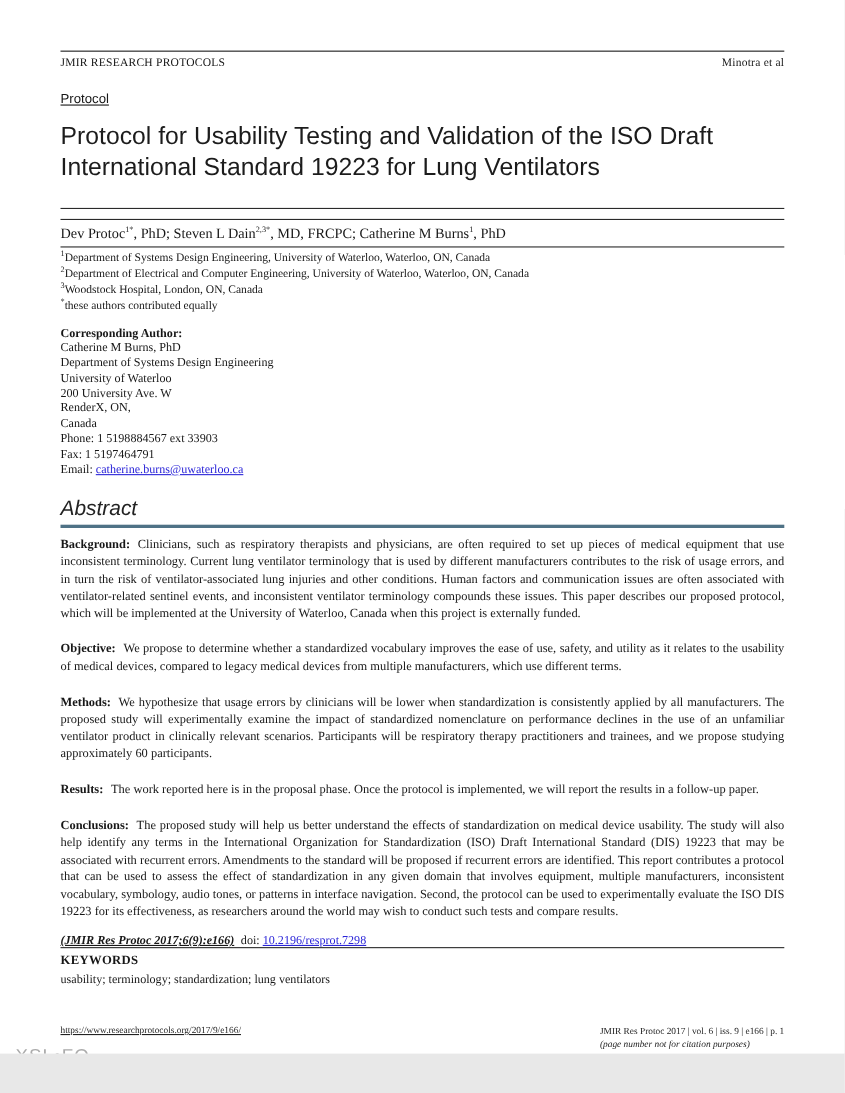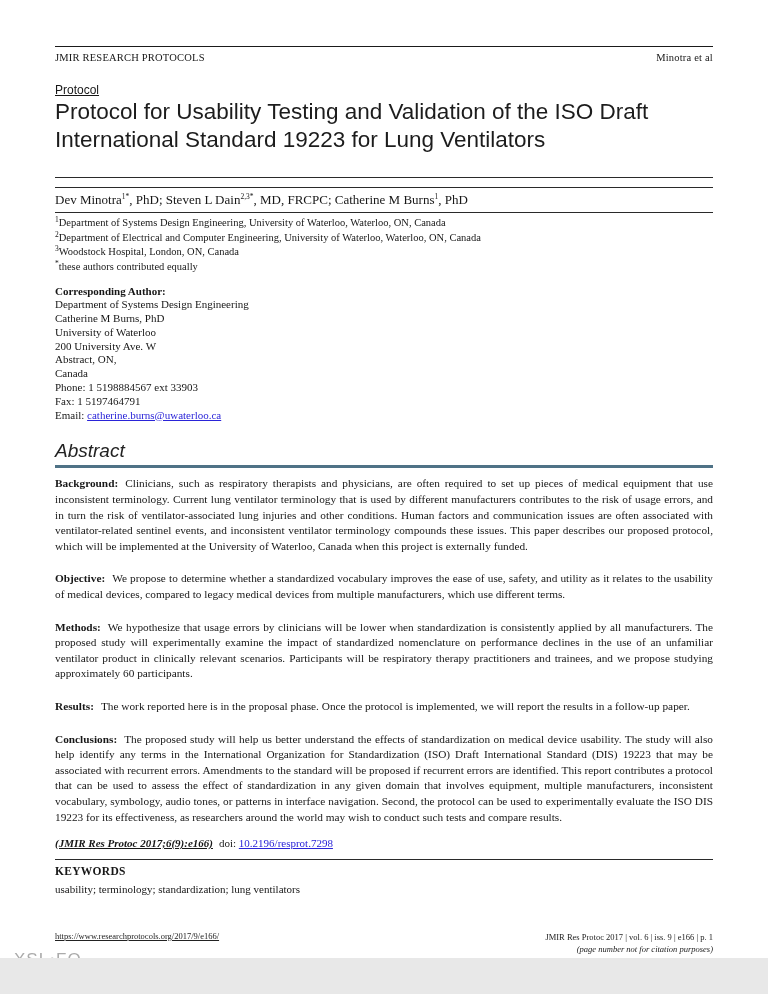--- a/index.html
+++ b/index.html
@@ -19,21 +19,21 @@
   }
 
   
   .type-label {
     margin-top:20px; font-family:"Liberation Sans", sans-serif;
     font-size:12px; text-decoration:underline;
   }
 
   
   .title {
-    margin-top:1px; font-family:"Liberation Sans", sans-serif;
+    margin-top:13px; font-family:"Liberation Sans", sans-serif;
     font-size:22.5px; line-height:28px; font-weight:400; color:#1c1c1c;
   }
 
   .rule  { border-top:1px solid #2a2a2a; }
   .rule-a { margin-top:23px; }
   .rule-b { margin-top:9px; }
   .rule-c { margin-top:4px; }
 
   .authors { margin-top:4px; font-size:13px; }
   sup { font-size:7.5px; vertical-align:super; line-height:0; }
@@ -56,30 +56,30 @@
   .para {
     margin-top:17px; font-size:11.3px; line-height:15.6px;
     text-align:justify;
   }
   .para.first { margin-top:8px; }
   .para .label { font-weight:bold; margin-right:7px; }
 
   .citation { margin-top:12px; font-size:11px; }
   .citation .ref { font-weight:bold; font-style:italic; margin-right:6px;text-decoration:underline; }
 
-  .keywords-block { margin-top:10px; border-top:1px solid #2a2a2a; padding-top:5px; }
+  .keywords-block { border-top:1px solid #2a2a2a; padding-top:5px; }
   .keywords-heading { font-size:11.5px; font-weight:bold; letter-spacing:0.3px; }
   .keywords-text { margin-top:6px; font-size:11px; }
 
   
   .footer-url {
     position:absolute; left:55px; top:931px; font-size:8.5px; color:#222;text-decoration:underline;
   }
   .footer-right {
-    position:absolute; right:55px; top:931px; text-align:right;
+    position:absolute; right:55px; top:931px; 
     font-size:8.5px; color:#222; line-height:12px;
   }
   .footer-right .note { font-style:italic; }
   .logo-xslfo {
     position:absolute; left:14px; top:950px;
     font-family:"Liberation Sans", sans-serif; font-size:17px;
     color:#ababab; letter-spacing:1px;
   }
   .logo-renderx {
     position:absolute; left:10px; top:972px;
@@ -98,38 +98,38 @@
       <span>Minotra et al</span>
     </div>
 
     <div class="type-label">Protocol</div>
 
     <h1 class="title">Protocol for Usability Testing and Validation of the ISO Draft International Standard 19223 for Lung Ventilators</h1>
 
     <div class="rule rule-a"></div>
     <div class="rule rule-b"></div>
 
-    <div class="authors"><span>Dev Minotra</span><sup>1*</sup><span>, PhD; Steven L Dain</span><sup>2,3*</sup><span>, MD, FRCPC; Catherine M Burns</span><sup>1</sup><span>, PhD</span></div>
+    <div class="authors"><span>Dev Protoc</span><sup>1*</sup><span>, PhD; Steven L Dain</span><sup>2,3*</sup><span>, MD, FRCPC; Catherine M Burns</span><sup>1</sup><span>, PhD</span></div>
 
     <div class="rule rule-c"></div>
 
     <div class="affiliations">
       <div class="affiliation-row"><sup>1</sup><span>Department of Systems Design Engineering, University of Waterloo, Waterloo, ON, Canada</span></div>
       <div class="affiliation-row"><sup>2</sup><span>Department of Electrical and Computer Engineering, University of Waterloo, Waterloo, ON, Canada</span></div>
       <div class="affiliation-row"><sup>3</sup><span>Woodstock Hospital, London, ON, Canada</span></div>
       <div class="affiliation-row"><sup>*</sup><span>these authors contributed equally</span></div>
     </div>
 
     <div class="corresponding">
       <div class="head">Corresponding Author:</div>
+      <div>Catherine M Burns, PhD</div>
       <div>Department of Systems Design Engineering</div>
-      <div>Catherine M Burns, PhD</div>
       <div>University of Waterloo</div>
       <div>200 University Ave. W</div>
-      <div>Abstract, ON,</div>
+      <div>RenderX, ON,</div>
       <div>Canada</div>
       <div>Phone: 1 5198884567 ext 33903</div>
       <div>Fax: 1 5197464791</div>
       <div><span>Email: </span><a class="link">catherine.burns@uwaterloo.ca</a></div>
     </div>
 
     <div class="abstract-heading">Abstract</div>
     <div class="abstract-rule"></div>
 
     <p class="para first"><span class="label">Background:</span><span>Clinicians, such as respiratory therapists and physicians, are often required to set up pieces of medical equipment that use inconsistent terminology. Current lung ventilator terminology that is used by different manufacturers contributes to the risk of usage errors, and in turn the risk of ventilator-associated lung injuries and other conditions. Human factors and communication issues are often associated with ventilator-related sentinel events, and inconsistent ventilator terminology compounds these issues. This paper describes our proposed protocol, which will be implemented at the University of Waterloo, Canada when this project is externally funded.</span></p>

